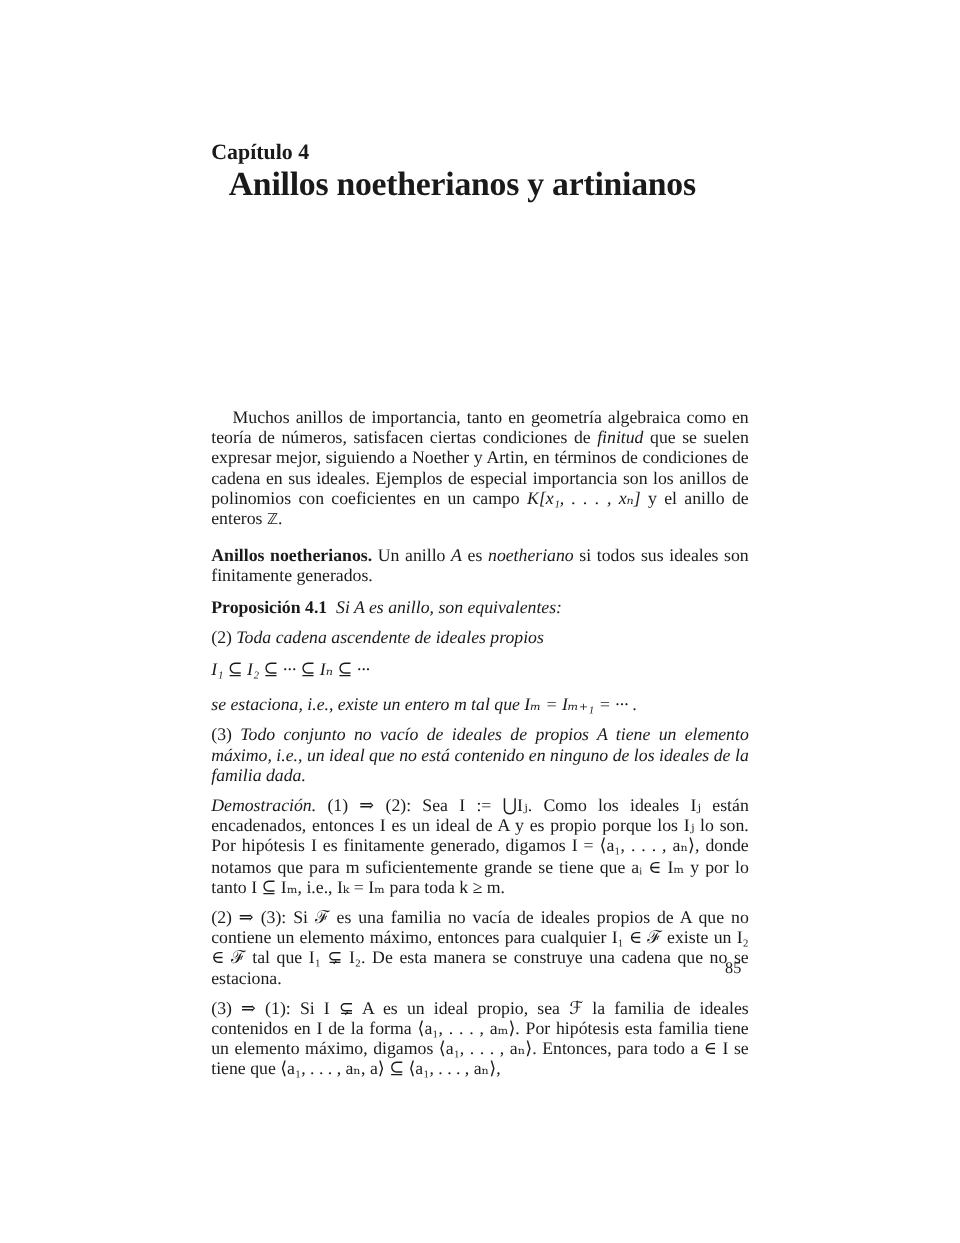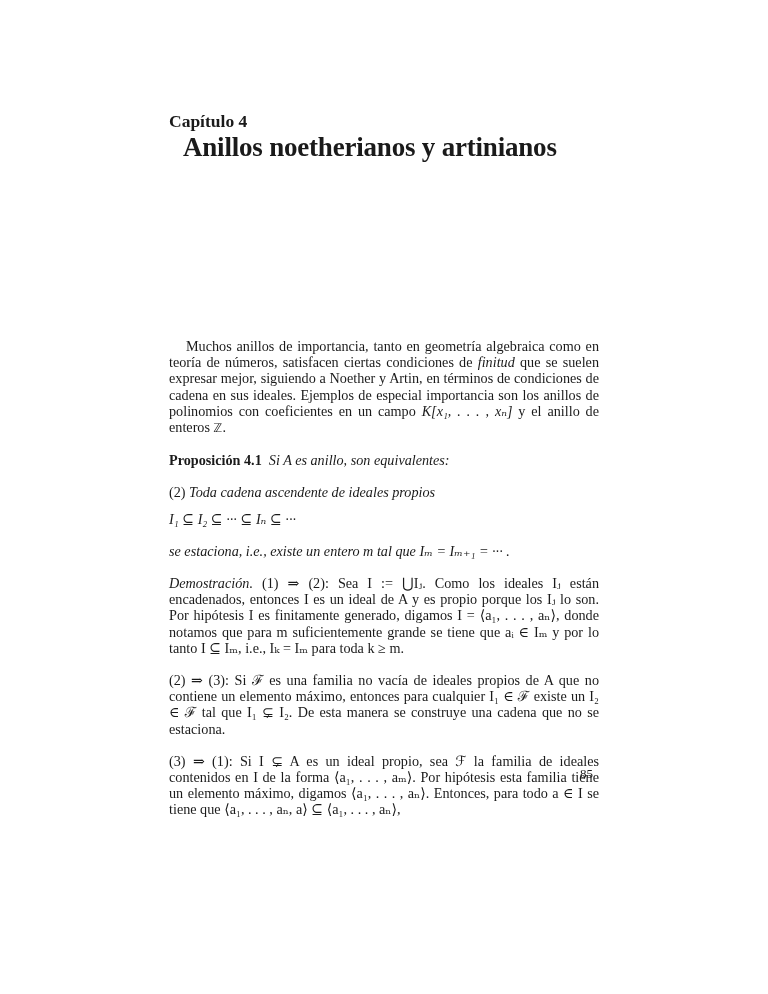--- a/index.html
+++ b/index.html
@@ -14,21 +14,21 @@
     font-size: 17.5px; font-weight: bold; line-height: 22px;
   }
   .chapter-title {
     position: absolute; left: 183px; top: 131px;
     font-size: 27px; font-weight: bold; line-height: 32px; letter-spacing: -0.2px;
   }
   .body {
     position: absolute; left: 169px; top: 322px; width: 430px;
     font-size: 14.2px; line-height: 16.2px; text-align: justify;
   }
-  .body p { margin: 16px 0 8px 0; }
+  .body p { margin: 4px 0 8px 0; }
   .indent { text-indent: 17px; }
   i, .it { font-style: italic; }
   b { font-weight: bold; }
   .display {
     text-align: left; margin: 10px 0 12px 0; font-style: italic;
   }
   .bb { font-family: "DejaVu Sans", sans-serif; font-style: normal; font-size: 12px; }
   .page-number {
     position: absolute; left: 580px; top: 766px;
     font-size: 13px; line-height: 16px;
@@ -39,30 +39,32 @@
 
 <div class="page">
 
   <div class="chapter-label">Capítulo 4</div>
   <div class="chapter-title">Anillos noetherianos y artinianos</div>
 
   <div class="body">
 
     <p class="indent"><span>Muchos anillos de importancia, tanto en geometría algebraica como en teoría de números, satisfacen ciertas condiciones de </span><i>finitud</i><span> que se suelen expresar mejor, siguiendo a Noether y Artin, en términos de condiciones de cadena en sus ideales. Ejemplos de especial importancia son los anillos de polinomios con coeficientes en un campo </span><i>K[x₁, . . . , xₙ]</i><span> y el anillo de enteros </span><span class="bb">ℤ</span><span>.</span></p>
 
+    <p style="margin-top:14px"><b>Anillos noetherianos.</b><span> Un anillo </span><i>A</i><span> es </span><i>noetheriano</i><span> si todos sus ideales son finitamente generados.</span></p>
 
     <p><b>Proposición 4.1</b>&nbsp;&nbsp;<i>Si A es anillo, son equivalentes:</i></p>
 
 
     <p style="margin-bottom:0"><span>(2)</span> <i>Toda cadena ascendente de ideales propios</i></p>
 
     <div class="display">I₁ ⊆ I₂ ⊆ ··· ⊆ Iₙ ⊆ ···</div>
 
     <p><i>se estaciona, i.e., existe un entero m tal que Iₘ = Iₘ₊₁ = ··· .</i></p>
 
+    <p><span>(3)</span> <i>Todo conjunto no vacío de ideales de propios A tiene un elemento máximo, i.e., un ideal que no está contenido en ninguno de los ideales de la familia dada.</i></p>
 
     <p><i>Demostración.</i><span> (1) ⇒ (2): Sea I := ⋃Iⱼ. Como los ideales Iⱼ están encadenados, entonces I es un ideal de A y es propio porque los Iⱼ lo son. Por hipótesis I es finitamente generado, digamos I = ⟨a₁, . . . , aₙ⟩, donde notamos que para m suficientemente grande se tiene que aᵢ ∈ Iₘ y por lo tanto I ⊆ Iₘ, i.e., Iₖ = Iₘ para toda k ≥ m.</span></p>
 
     <p><span>(2) ⇒ (3): Si ℱ es una familia no vacía de ideales propios de A que no contiene un elemento máximo, entonces para cualquier I₁ ∈ ℱ existe un I₂ ∈ ℱ tal que I₁ ⊊ I₂. De esta manera se construye una cadena que no se estaciona.</span></p>
 
     <p><span>(3) ⇒ (1): Si I ⊊ A es un ideal propio, sea ℱ la familia de ideales contenidos en I de la forma ⟨a₁, . . . , aₘ⟩. Por hipótesis esta familia tiene un elemento máximo, digamos ⟨a₁, . . . , aₙ⟩. Entonces, para todo a ∈ I se tiene que ⟨a₁, . . . , aₙ, a⟩ ⊆ ⟨a₁, . . . , aₙ⟩,</span></p>
   </div>
 
   <div class="page-number">85</div>
 </div>

